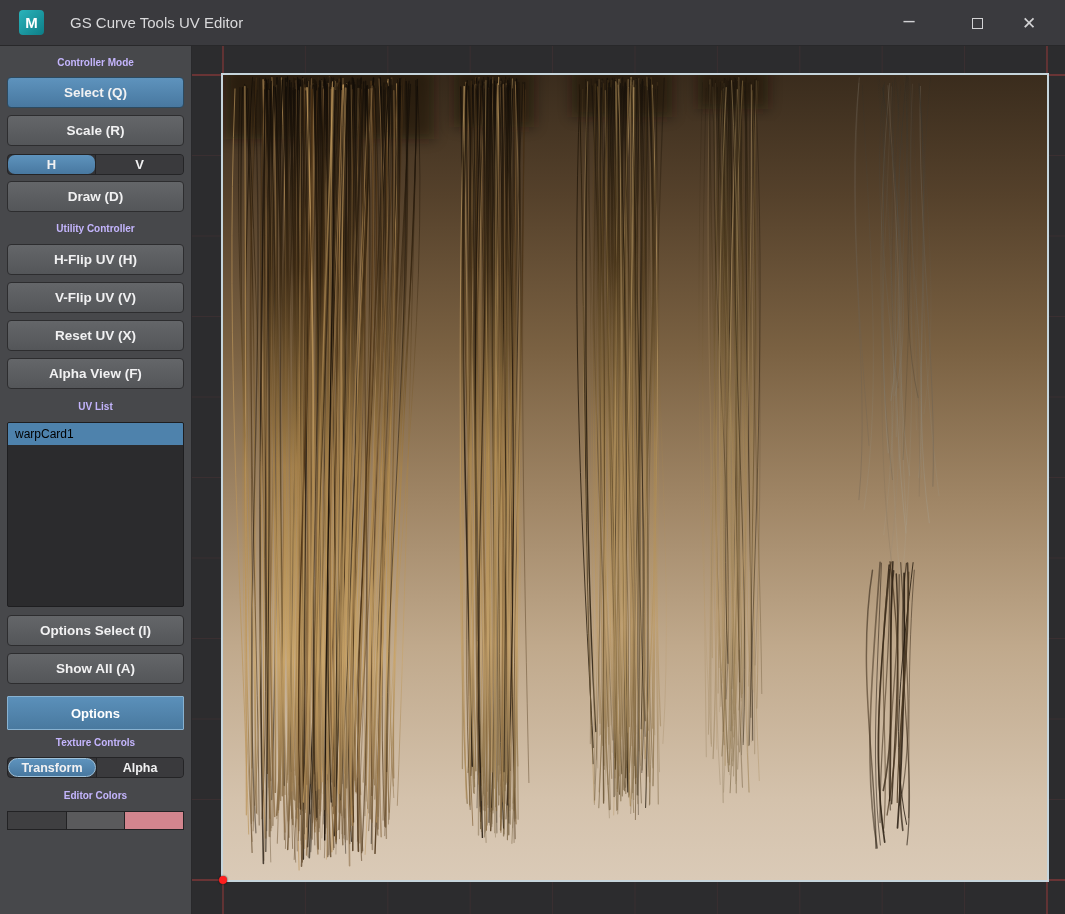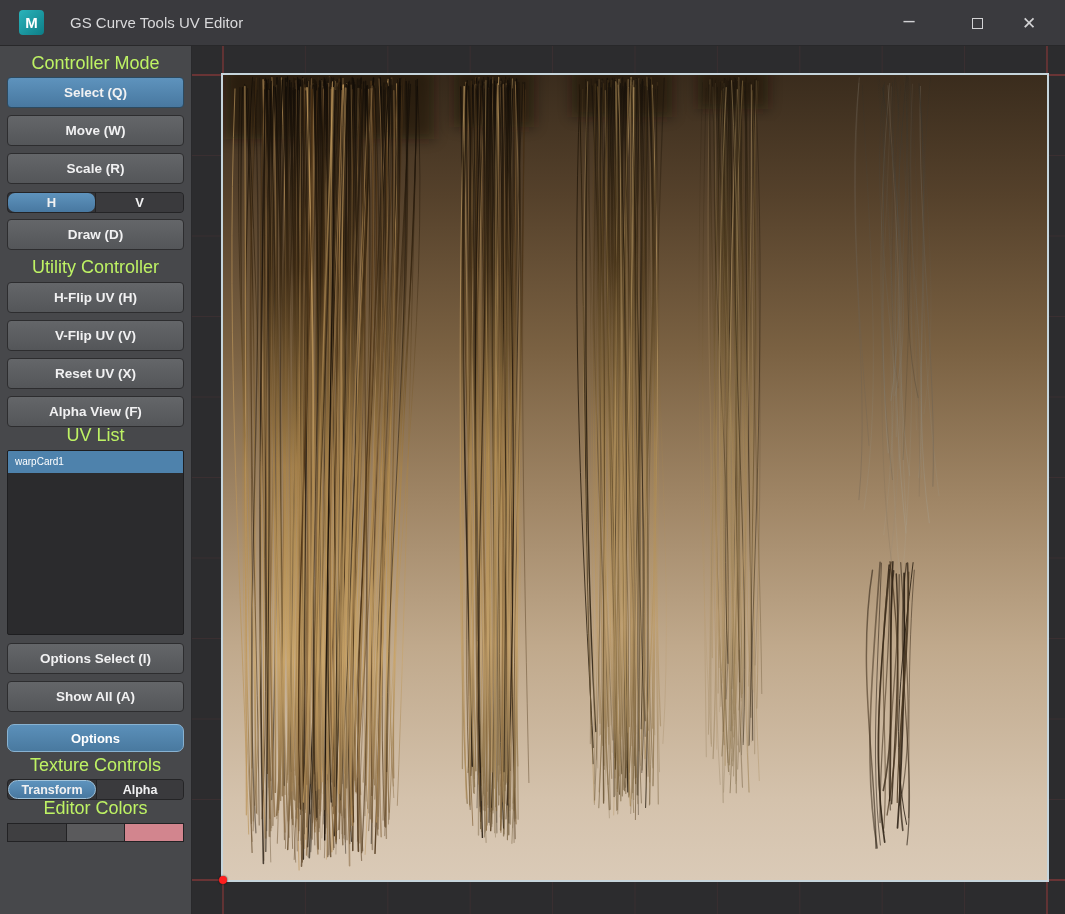--- a/index.html
+++ b/index.html
@@ -17,42 +17,42 @@
   .win-btn{position:absolute;top:0;width:46px;height:46px;display:flex;align-items:center;
     justify-content:center;color:#d2d2d4;font-size:18px;cursor:pointer;}
   #btn-min{right:133px;font-size:20px;padding-bottom:6px;}
   #btn-max{right:65px;}
   #btn-close{right:13px;font-size:17px;}
   #max-box{width:11px;height:11px;border:1.5px solid #d2d2d4;display:block;}
 
   
   #sidebar{position:absolute;left:0;top:46px;width:191px;bottom:0;background:#47484b;
     padding:0 7px;z-index:4;}
-  .section-label{color:#bef264;font-weight:normal;font-size:18px;text-align:center;height:16px;line-height:16px;}
+  .section-label{color:#c4b5fd;font-weight:bold;font-size:10px;text-align:center;height:16px;line-height:16px;}
   .sb-btn{display:block;width:100%;height:31px;border-radius:4px;border:1px solid #2d2d2f;
     background:linear-gradient(#646669,#545659);color:#f1f1f2;font-weight:bold;font-size:13.5px;
     text-align:center;line-height:29px;cursor:pointer;}
   .sb-btn.active{background:linear-gradient(#5e93bd,#4878a0);border-color:#2c4a60;}
   .mt5{margin-top:5px}.mt6{margin-top:6px}.mt7{margin-top:7px}.mt8{margin-top:8px}
-  .mt9{margin-top:9px}.mt10{}.mt12{margin-top:12px}
+  .mt9{margin-top:9px}.mt10{margin-top:10px}.mt12{margin-top:12px}
 
   .toggle-row{display:flex;height:21px;background:#333336;border:1px solid #242426;border-radius:4px;overflow:hidden;}
   .toggle-half{flex:1;display:flex;align-items:center;justify-content:center;color:#f1f1f2;
     font-weight:bold;font-size:13px;cursor:pointer;background:#3a3a3d;}
   .toggle-half.blue{background:linear-gradient(#5e93bd,#4878a0);border-radius:7px;}
   .toggle-half.pill{background:linear-gradient(#5e93bd,#4878a0);border-radius:10px;
     border:1px solid #9fc2da;font-size:12.5px;}
   .toggle-half + .toggle-half{border-left:1px solid #242426;}
   .toggle-half.dark{background:#3a3a3d;font-size:12.5px;}
 
   #uv-list{height:185px;background:#2b2b2d;border:1px solid #1e1e20;border-radius:2px;overflow:hidden;cursor:pointer;}
-  .uv-item{height:22px;line-height:22px;padding-left:7px;font-size:10px;color:#ffffff;}
+  .uv-item{height:22px;line-height:22px;padding-left:7px;font-size:12px;color:#000000;}
   .uv-item.selected{background:#4e82ac;}
 
-  #options-btn{display:block;width:100%;height:28px;border-radius:7px;border:1px solid #88b2d1;
+  #options-btn{display:block;width:100%;height:34px;border-radius:1px;border:1px solid #88b2d1;
     background:linear-gradient(#5b90ba,#49799f);color:#fff;font-weight:bold;font-size:13px;
     text-align:center;line-height:19px;cursor:pointer;}
 
   #swatch-row{display:flex;height:19px;border:1px solid #222224;}
   .swatch{flex:1;cursor:pointer;}
   .swatch + .swatch{border-left:1px solid #222224;}
 
   
   #viewport{position:absolute;left:191px;top:46px;width:874px;height:868px;background:#2c2c2e;
     overflow:hidden;border-left:1px solid #29292b;}
@@ -76,21 +76,20 @@
     <div class="win-btn" id="btn-min">–</div>
     <div class="win-btn" id="btn-max">
       <span id="max-box"></span>
     </div>
     <div class="win-btn" id="btn-close">✕</div>
   </div>
 
   <div id="sidebar">
     <div class="section-label mt9">Controller Mode</div>
     <button class="sb-btn active mt6">Select (Q)</button>
-    <button class="sb-btn mt7">Move (W)</button>
     <button class="sb-btn mt7">Scale (R)</button>
 
     <div class="toggle-row mt8">
       <div class="toggle-half blue">H</div>
       <div class="toggle-half">V</div>
     </div>
 
     <button class="sb-btn mt6">Draw (D)</button>
 
     <div class="section-label mt9">Utility Controller</div>

